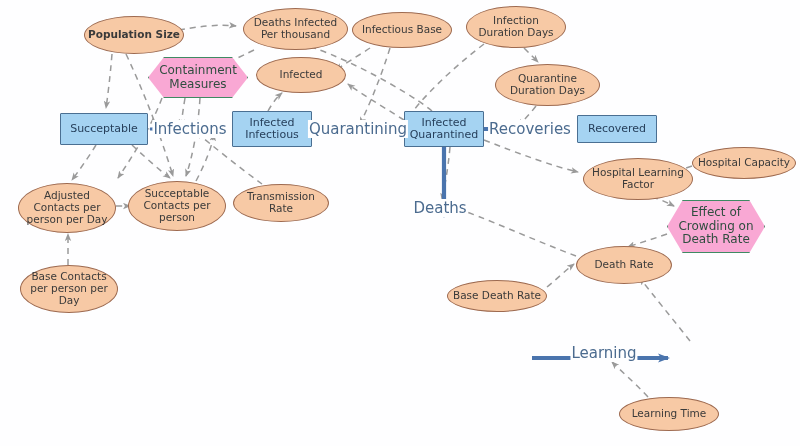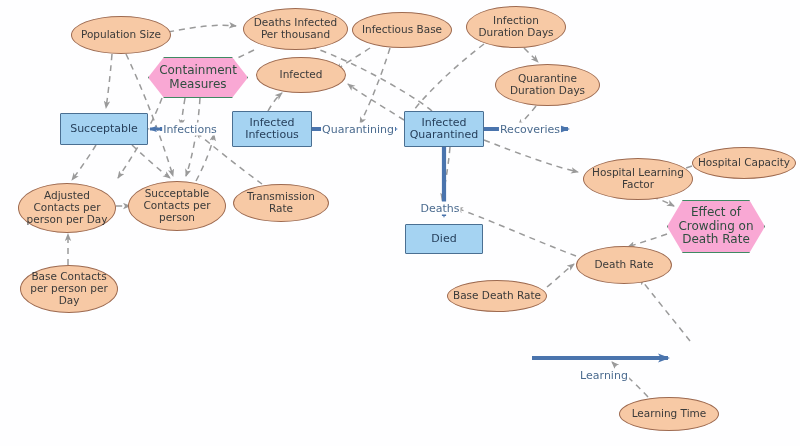--- a/index.html
+++ b/index.html
@@ -60,21 +60,21 @@
   .node.auxiliary {
     background: #f9a8d4;
     border: 1.4px solid #3f8a63;
     font-size: 12px;
     color: #2f4d3f;
     clip-path: polygon(16% 0%, 84% 0%, 100% 50%, 84% 100%, 16% 100%, 0% 50%);
     border-radius: 0;
   }
   .flow-label {
     position: absolute;
-    font-size: 11px;
+    font-size: 15px;
     color: #4b6b8f;
     background: #fefeff;
     padding: 0 1px;
     white-space: nowrap;
     transform: translate(-50%, -50%);
   }
 </style>
 </head>
 <body>
 
@@ -130,57 +130,57 @@
       <path d="M160,129 L212,129" marker-end="url(#ah-flow)"></path>
       <path d="M160,129 L150,129" marker-end="url(#ah-flow-sm)" stroke-width="3"></path>
       <path d="M312,129 L396,129" marker-end="url(#ah-flow)"></path>
       <path d="M484,129 L568,129" marker-end="url(#ah-flow)"></path>
       <path d="M444,147 L444,216" marker-end="url(#ah-flow)"></path>
       <path d="M532,358 L668,358" marker-end="url(#ah-flow)"></path>
     </g>
   </svg>
 
   <div id="node-layer">
-      <div class="node variable" style="left: 71px; top: 16px; width: 100px; height: 38px;">Population Size</div>
+      <div class="node variable" style="left: 84px; top: 16px; width: 100px; height: 38px; font-weight: bold;">Population Size</div>
       <div class="node variable" style="left: 243px; top: 8px; width: 105px; height: 42px;">Deaths Infected
 Per thousand</div>
       <div class="node variable" style="left: 352px; top: 12px; width: 100px; height: 36px;">Infectious Base</div>
       <div class="node variable" style="left: 466px; top: 6px; width: 100px; height: 42px;">Infection
 Duration Days</div>
       <div class="node auxiliary" style="left: 148px; top: 57px; width: 100px; height: 41px;">Containment
 Measures</div>
       <div class="node variable" style="left: 256px; top: 57px; width: 90px; height: 36px;">Infected</div>
       <div class="node variable" style="left: 495px; top: 64px; width: 105px; height: 42px;">Quarantine
 Duration Days</div>
       <div class="node stock" style="left: 60px; top: 113px; width: 88px; height: 32px;">Succeptable</div>
       <div class="node stock" style="left: 232px; top: 111px; width: 80px; height: 36px;">Infected
 Infectious</div>
       <div class="node stock" style="left: 404px; top: 111px; width: 80px; height: 36px;">Infected
 Quarantined</div>
+      <div class="node stock" style="left: 577px; top: 115px; width: 80px; height: 28px;">Recovered</div>
       <div class="node variable" style="left: 692px; top: 147px; width: 104px; height: 32px;">Hospital Capacity</div>
       <div class="node variable" style="left: 583px; top: 158px; width: 110px; height: 42px;">Hospital Learning
 Factor</div>
       <div class="node auxiliary" style="left: 667px; top: 200px; width: 98px; height: 53px;">Effect of
 Crowding on
 Death Rate</div>
       <div class="node variable" style="left: 18px; top: 183px; width: 98px; height: 50px;">Adjusted
 Contacts per
 person per Day</div>
       <div class="node variable" style="left: 128px; top: 181px; width: 98px; height: 50px;">Succeptable
 Contacts per
 person</div>
       <div class="node variable" style="left: 233px; top: 184px; width: 96px; height: 38px;">Transmission
 Rate</div>
       <div class="node variable" style="left: 20px; top: 265px; width: 98px; height: 48px;">Base Contacts
 per person per
 Day</div>
-      <div class="node stock" style="left: 405px; top: 224px; width: 78px; height: 30px;">Died</div>
       <div class="node variable" style="left: 576px; top: 246px; width: 96px; height: 38px;">Death Rate</div>
       <div class="node variable" style="left: 447px; top: 280px; width: 100px; height: 32px;">Base Death Rate</div>
       <div class="node variable" style="left: 619px; top: 397px; width: 100px; height: 34px;">Learning Time</div>
       <div class="flow-label" style="left: 190px; top: 129px;">Infections</div>
       <div class="flow-label" style="left: 358px; top: 129px;">Quarantining</div>
       <div class="flow-label" style="left: 530px; top: 129px;">Recoveries</div>
       <div class="flow-label" style="left: 440px; top: 208px;">Deaths</div>
-      <div class="flow-label" style="left: 604px; top: 375px; text-align: center;">Learning</div>
+      <div class="flow-label" style="left: 604px; top: 353px; text-align: center;">Learning</div>
     </div>
 
 </div>
 
 </body></html>

